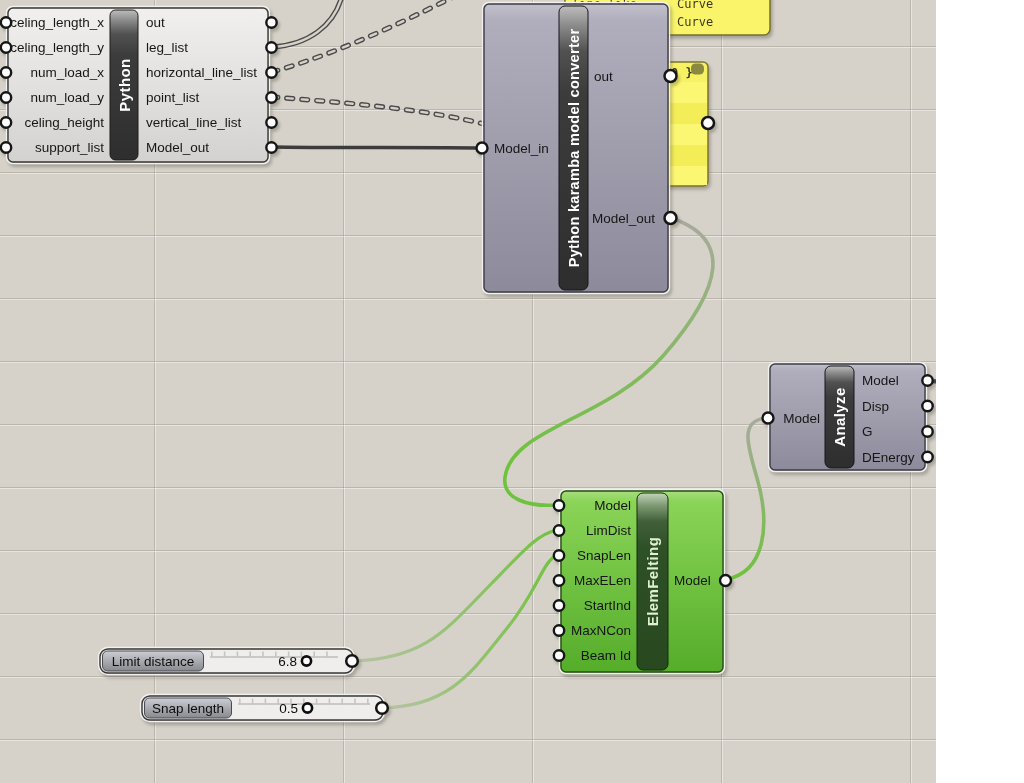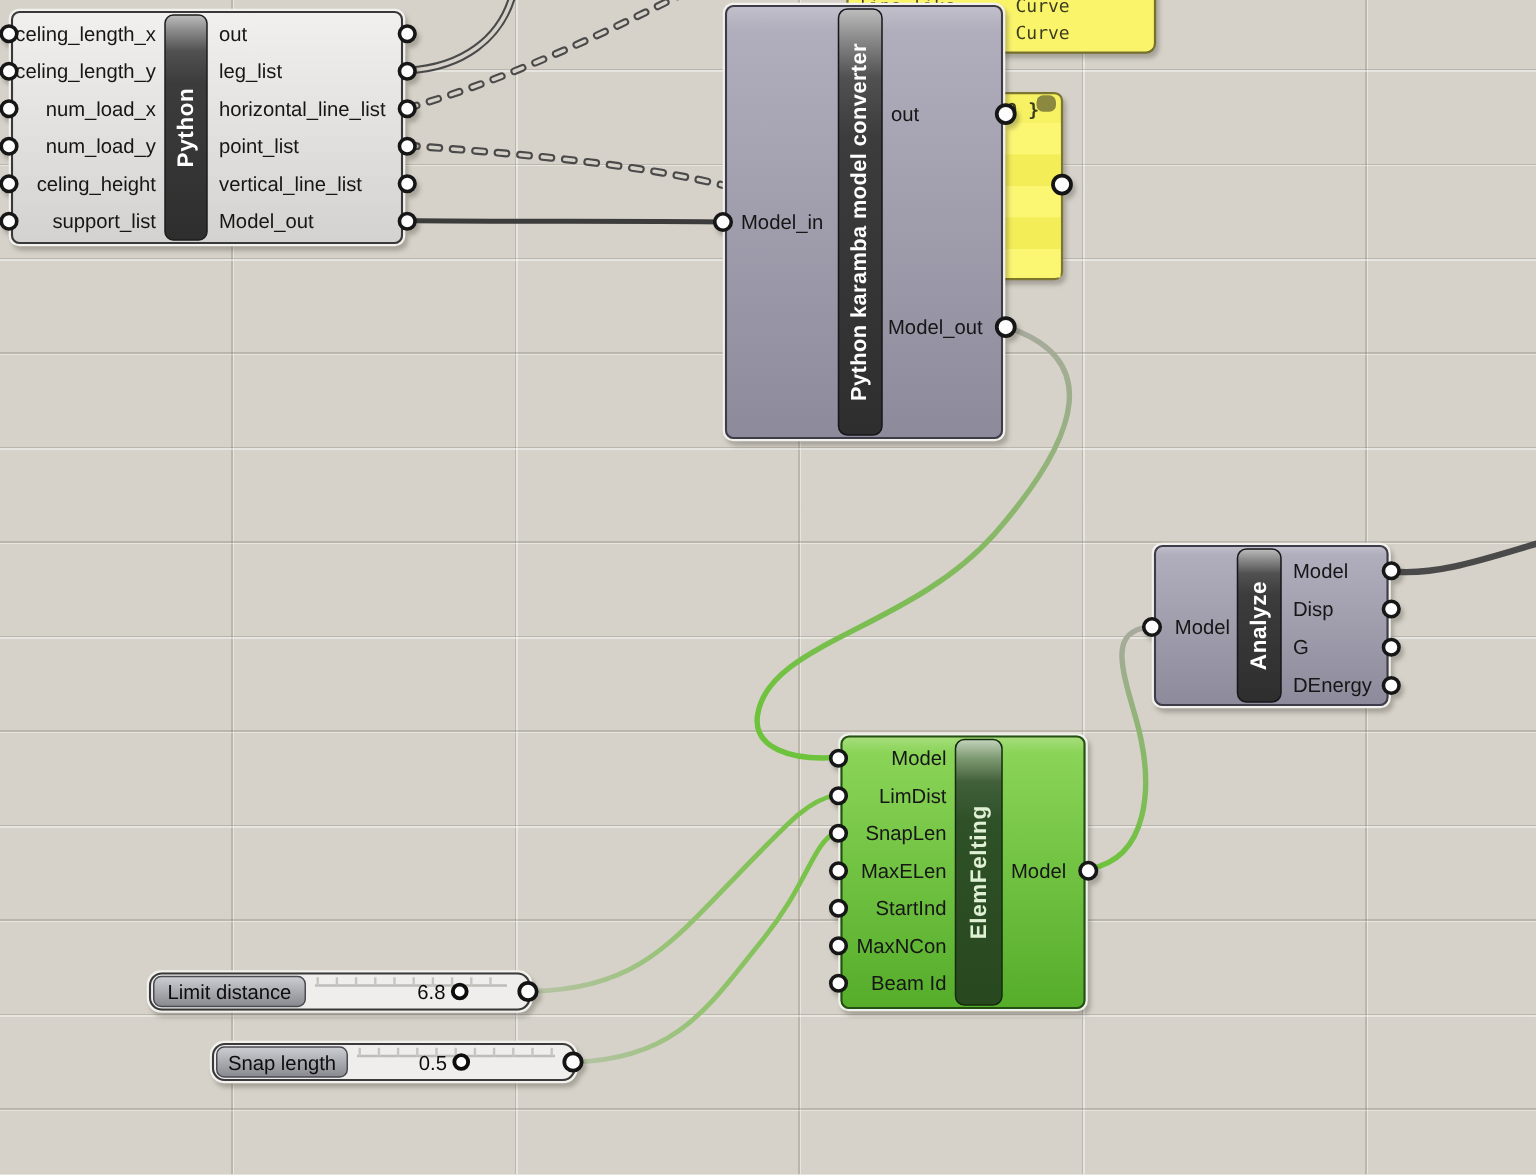--- a/index.html
+++ b/index.html
@@ -1,19 +1,19 @@
 <!DOCTYPE html>
 <html><head>
 <meta charset="utf-8">
 <style>
   html,body{margin:0;padding:0;}
   body{font-family:"Liberation Sans",sans-serif;}
   .canvas{
     position:relative;
-    width:1024px;height:783px;
+    width:936px;height:783px;
     overflow:hidden;
     background-color:#d6d2c9;
     background-image:
       repeating-linear-gradient(to bottom,
         transparent 0px, transparent 46px,
         rgba(125,118,105,0.30) 46px, rgba(125,118,105,0.30) 47px,
         rgba(255,255,255,0.42) 47px, rgba(255,255,255,0.42) 48px,
         transparent 48px, transparent 63px),
       repeating-linear-gradient(to right,
         transparent 0px, transparent 154px,

